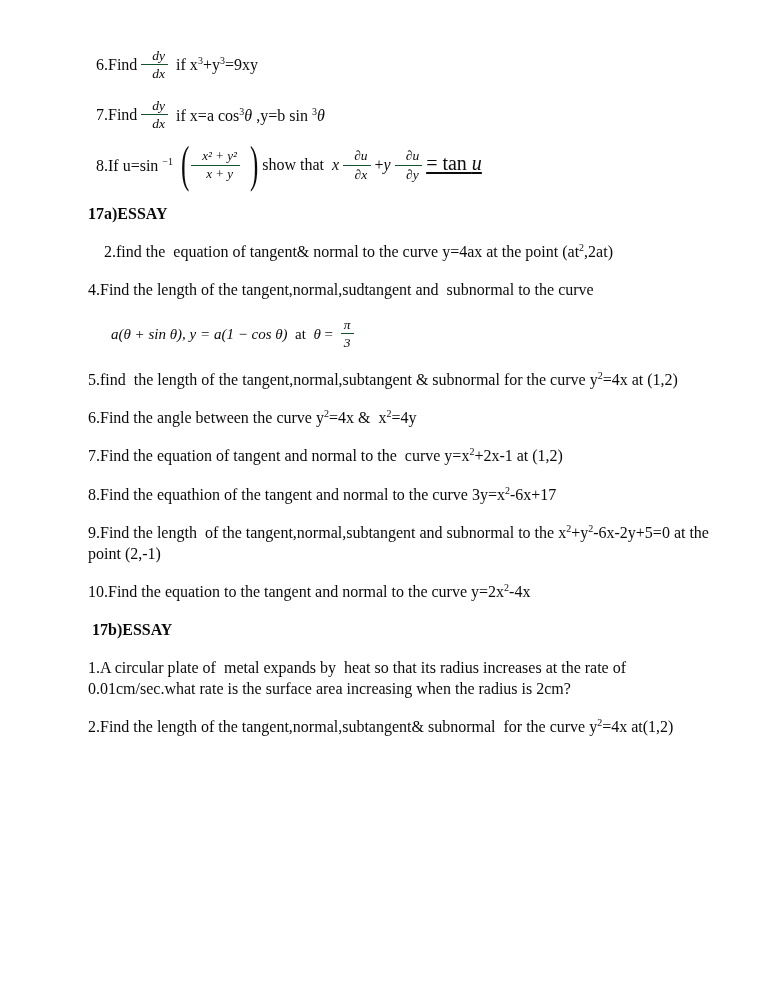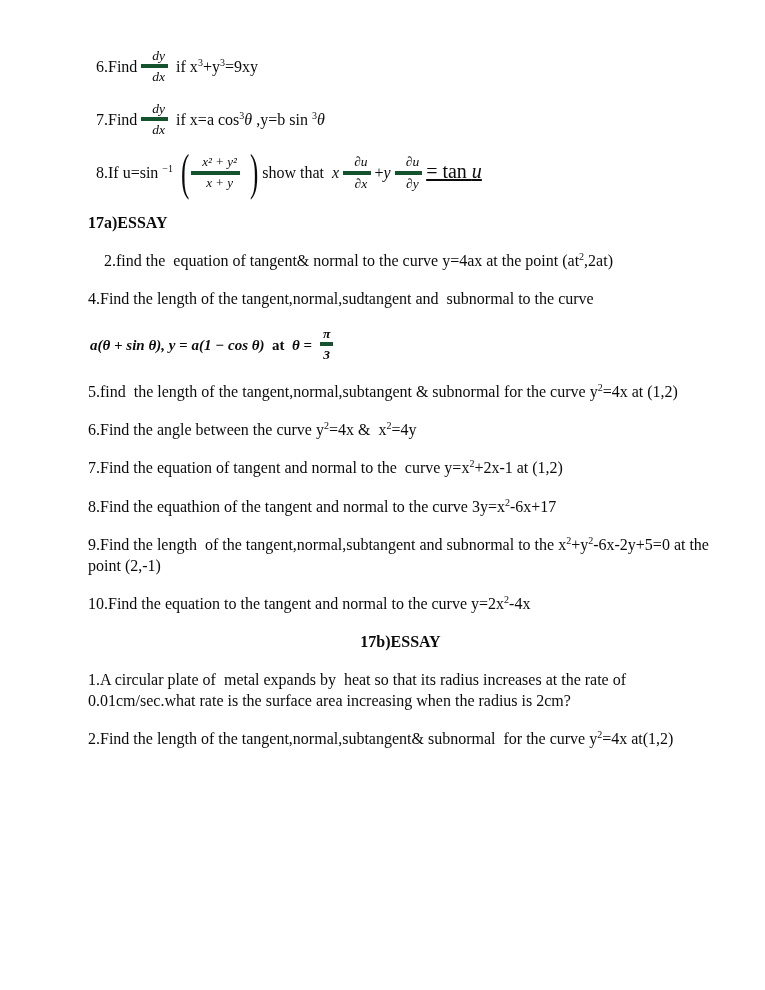--- a/index.html
+++ b/index.html
@@ -13,34 +13,34 @@
   }
   .page {
     box-sizing: border-box;
     width: 765px; height: 990px;
     padding: 50px 56px 0 88px;
   }
   p { margin: 0 0 17px 0; line-height: 1.32; white-space: pre-wrap; }
   .short { text-indent: 8px; }
   .q8line { margin-bottom: 19px; }
   .heading { font-weight: bold; margin-bottom: 17px; }
-  .ind4  { text-indent: 4px; text-align: center; }
+  .ind4  { text-indent: 4px; }
   .ind12 { text-indent: 12px; }
   .ind16 { text-indent: 16px; }
   .tight { margin-bottom: 19px; }
-  .mathline { font-size: 15px; margin-left: 2px; font-weight: bold; }
+  .mathline { font-size: 15px; margin-left: 23px; }
   .sup { font-size: 10px; vertical-align: 6px; }
   .i { font-style: italic; }
   .frac {
     display: inline-block; vertical-align: middle;
     text-align: center; line-height: 1.12;
     font-size: 13.5px; font-style: italic;
     margin: 0 4px; position: relative; top: -2px;
   }
-  .frac .num { display: block; border-bottom: 4px solid #14532d; padding: 0 3px 1px 3px; }
+  .frac .num { display: block; border-bottom: 1px solid #14532d; padding: 0 3px 1px 3px; }
   .frac .den { display: block; padding: 1px 3px 0 3px; }
   .fracLg { font-size: 13px; margin: 0 2px; }
   .bigparen {
     display: inline-block; transform: scaleY(2.05);
     font-size: 25px; line-height: 0;
     vertical-align: middle; position: relative; top: -2px;
   }
   .mathsmall { font-size: 20px; text-decoration: underline; }
 </style>
 </head>

